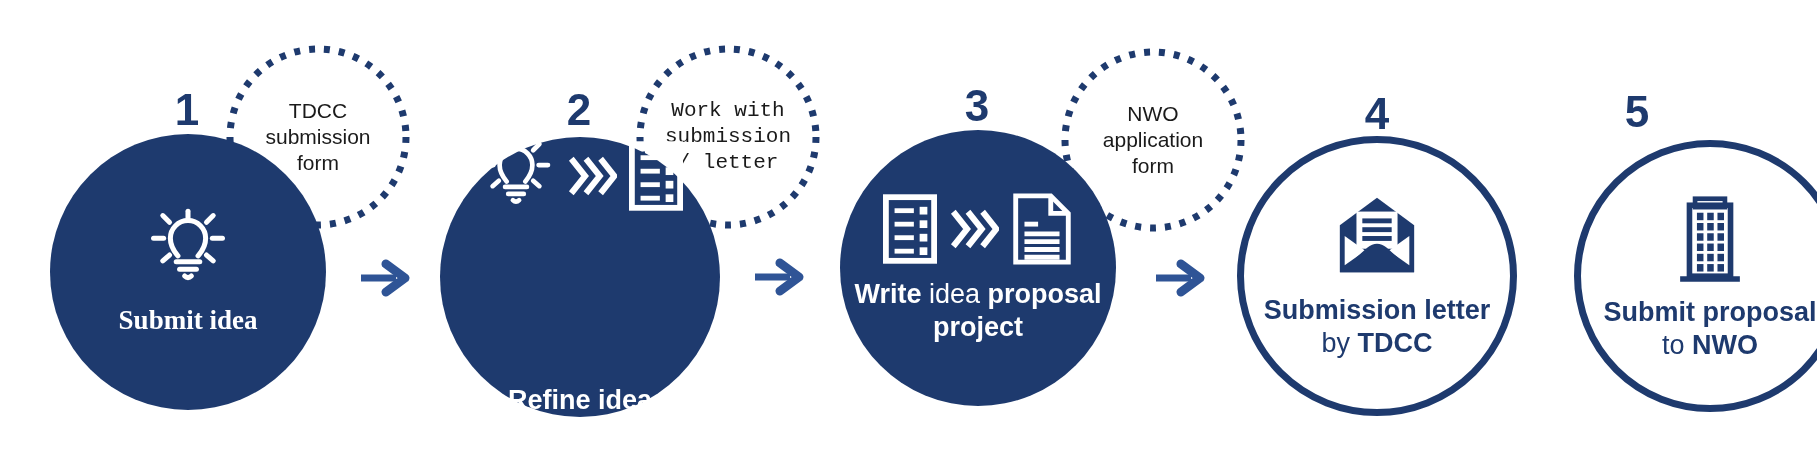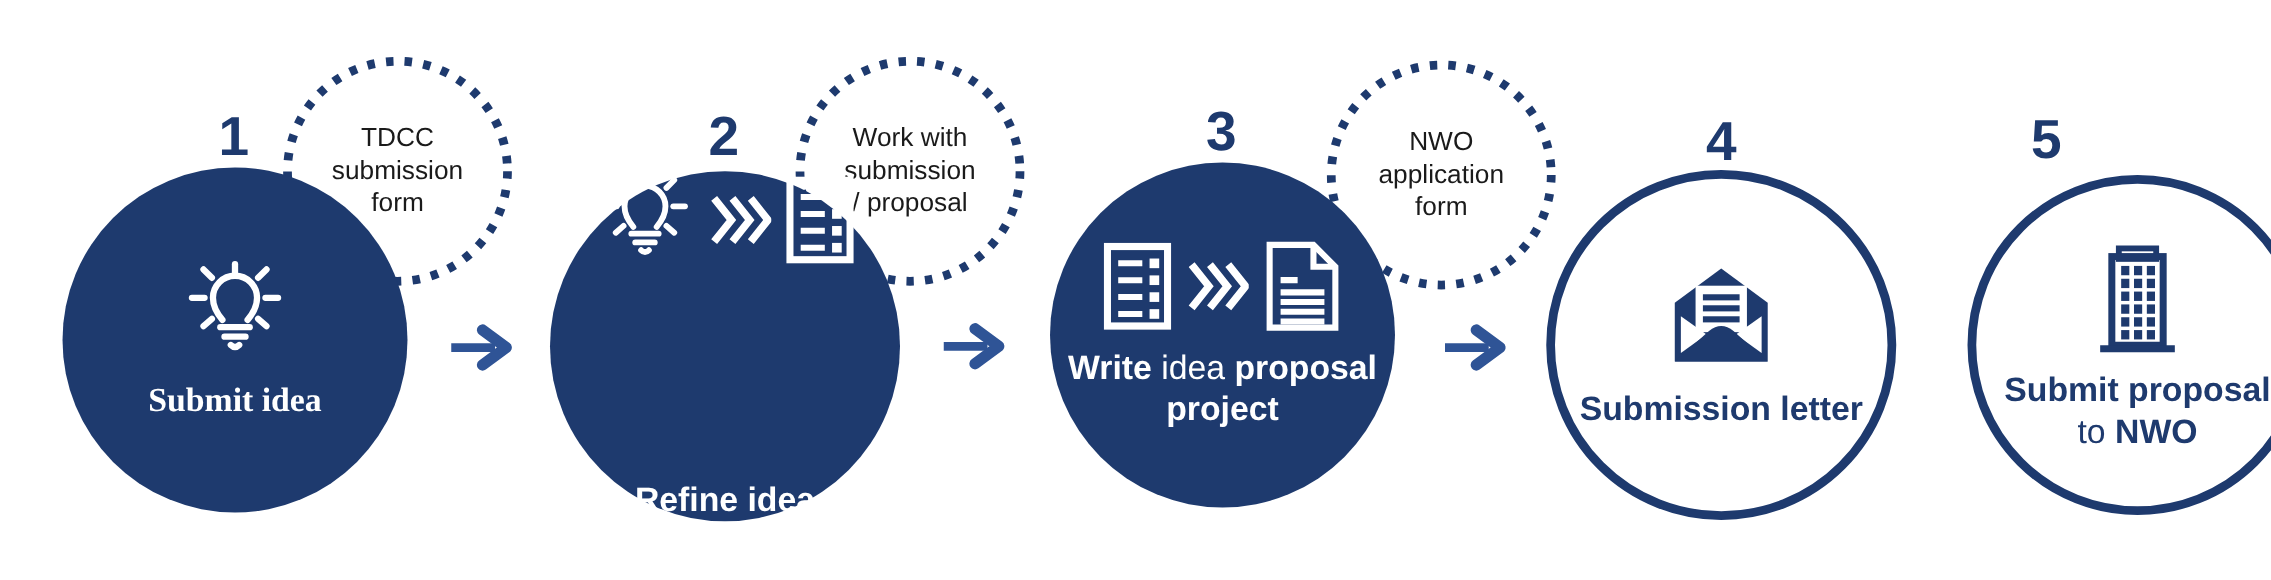--- a/index.html
+++ b/index.html
@@ -15,21 +15,21 @@
   }
   
   .note{position:absolute;width:184px;height:184px;z-index:1;}
   .note svg{position:absolute;left:0;top:0;}
   .note-text{
     position:absolute;inset:0;display:flex;flex-direction:column;
     align-items:center;justify-content:center;text-align:center;
     color:var(--note_text);font-size:21px;line-height:26px;font-weight:400;
   }
   #note1{left:226px;top:45px;}
-  #note2{left:636px;top:45px;}
+  #note2{left:636px;top:45px;font-family:Liberation Mono, monospace;}
   #note3{left:1061px;top:48px;}
 
   
   .step-number{
     position:absolute;z-index:3;transform:translateX(-50%);
     color:var(--navy);font-size:44px;font-weight:700;line-height:1;
   }
   #num1{left:187px;top:88px;}
   #num2{left:579px;top:88px;}
   #num3{left:977px;top:84px;}
@@ -76,21 +76,21 @@
     </div>
   </div>
 
   <div class="note" id="note2">
     <svg width="184" height="184" viewBox="0 0 184 184">
       <circle cx="92" cy="92" r="88" fill="none" stroke="var(--navy)" stroke-width="7" stroke-dasharray="6 9"></circle>
     </svg>
     <div class="note-text">
       <div>Work with</div>
       <div>submission</div>
-      <div>/ proposal</div>
+      <div>/ letter</div>
     </div>
   </div>
 
   <div class="note" id="note3">
     <svg width="184" height="184" viewBox="0 0 184 184">
       <circle cx="92" cy="92" r="88" fill="none" stroke="var(--navy)" stroke-width="7" stroke-dasharray="6 9"></circle>
     </svg>
     <div class="note-text">
       <div>NWO</div>
       <div>application</div>
@@ -229,20 +229,24 @@
         <rect x="31" y="27" width="30" height="5" fill="var(--navy)"></rect>
         <rect x="31" y="36" width="30" height="5" fill="var(--navy)"></rect>
         <rect x="31" y="45" width="30" height="5" fill="var(--navy)"></rect>
         <path d="M13 45 L34 60 L13 75 Z" fill="#ffffff"></path>
         <path d="M79 45 L58 60 L79 75 Z" fill="#ffffff"></path>
         <path d="M8 82 L36 57 Q46 49 56 57 L84 82 Z" fill="var(--navy)"></path>
       </svg>
     </div>
     <div class="label">
       <div><span class="bold">Submission letter</span></div>
+      <div>
+        <span>by</span>
+        <span class="bold">TDCC</span>
+      </div>
     </div>
   </div>
 
   <div class="step-circle outlined" id="circle5">
     <div class="icon-row">
       <svg width="84" height="94" viewBox="0 0 90 100">
         <rect x="29" y="9" width="32" height="9" fill="none" stroke="var(--navy)" stroke-width="5"></rect>
         <rect x="23" y="16" width="44" height="76" fill="none" stroke="var(--navy)" stroke-width="6"></rect>
         <g fill="var(--navy)">
           <rect x="31" y="24" width="7" height="8"></rect>

